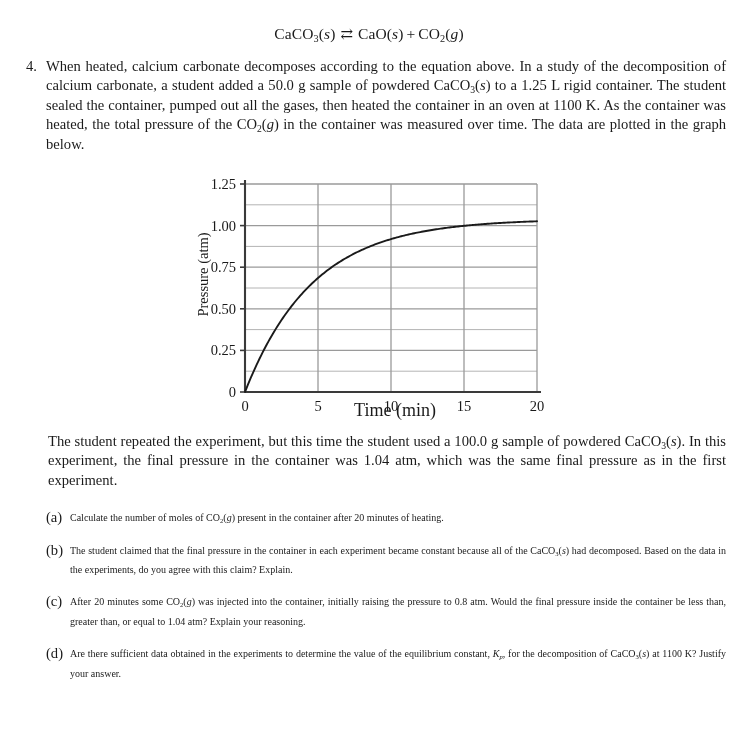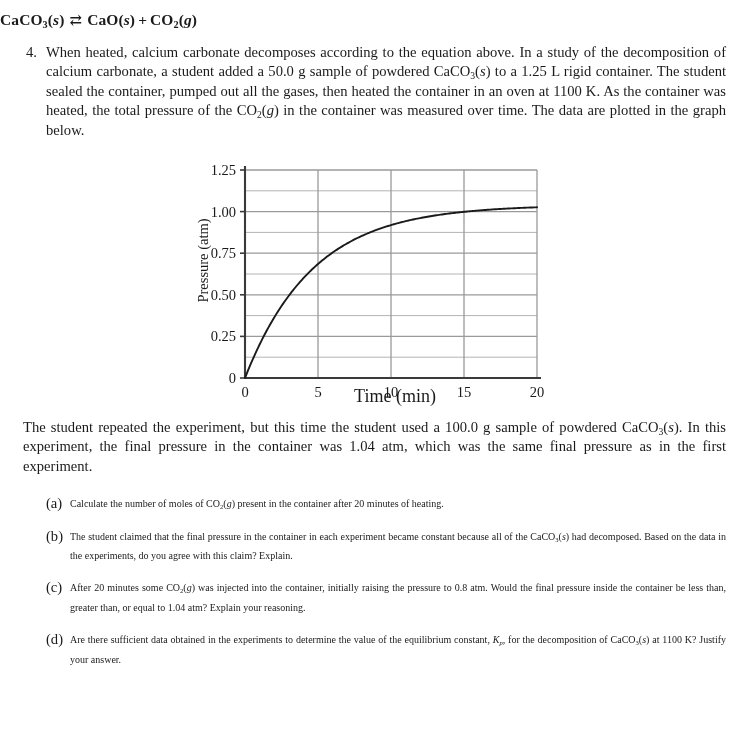--- a/index.html
+++ b/index.html
@@ -17,26 +17,25 @@
   }
   .page {
     width: 738px;
     height: 729px;
     position: relative;
     box-sizing: border-box;
   }
 
   
   .equation {
-    text-align: left;
+    text-align: center;
     font-size: 15.5px;
-    padding-top: 11px;
+    padding-top: 25px;
     letter-spacing: 0.1px;
     white-space: nowrap;
-    font-weight: bold;
   }
   .equation .arrow {
     font-size: 15px;
     padding: 0 5px;
     position: relative;
     top: 0px;
   }
   .equation .plus { padding: 0 3px; }
   sub {
     font-size: 0.66em;
@@ -96,21 +95,21 @@
     font-size: 18px;
   }
   .plot-svg {
     position: absolute;
     left: 0;
     top: 0;
   }
 
   
   .para {
-    margin: 12px 12px 0 23px;
+    margin: 12px 12px 0 48px;
     font-size: 14.6px;
     line-height: 19.4px;
     text-align: justify;
   }
 
   
   .parts {
     margin: 18px 12px 0 46px;
   }
   .part {

